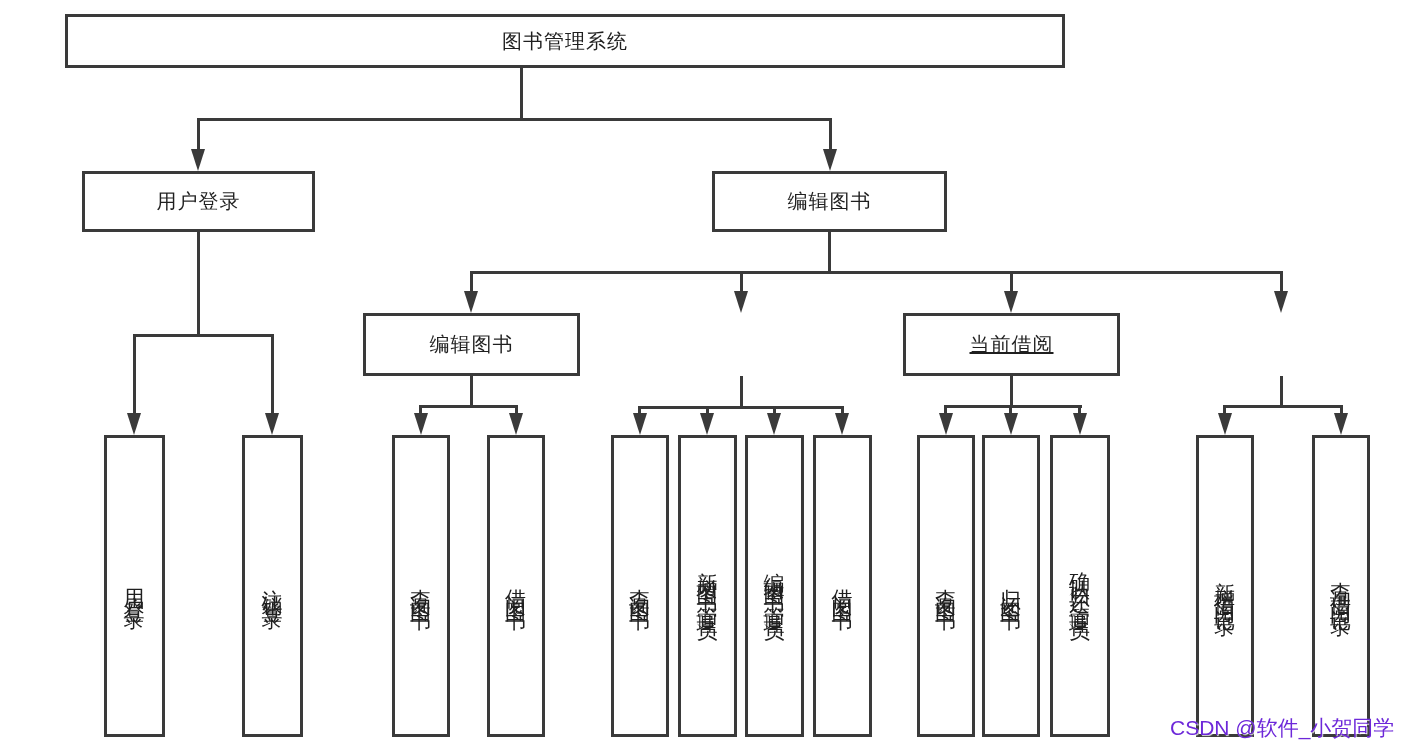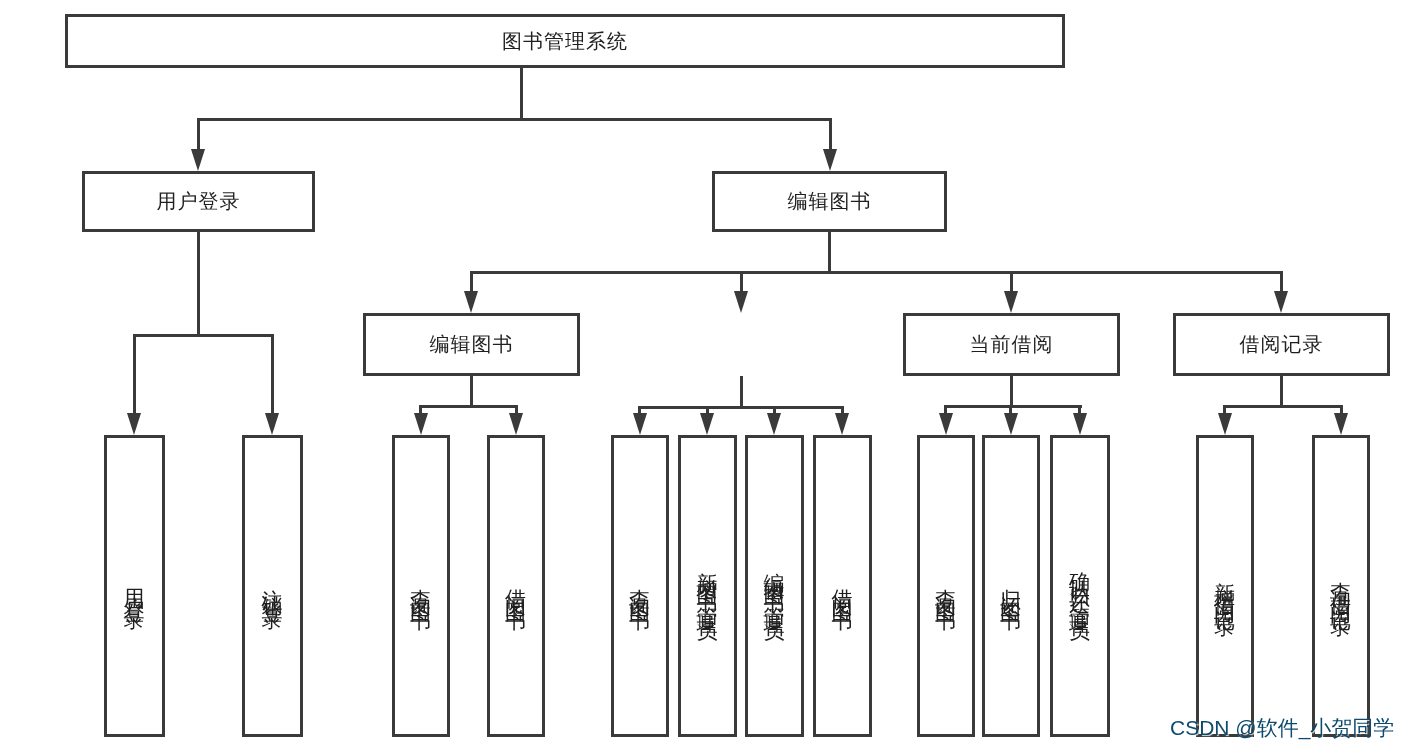--- a/index.html
+++ b/index.html
@@ -44,21 +44,21 @@
   .arr{
     position:absolute;width:0;height:0;
     border-left:7px solid transparent;
     border-right:7px solid transparent;
     border-top:22px solid var(--line);
   }
   .watermark{
     position:absolute;
     left:1170px;top:714px;
     font-size:21px;
-    color:#0c4a6e;
+    color:#6d28d9;
     text-shadow:1px 1px 1px rgba(255,255,255,.85);
     white-space:nowrap;
     z-index:10;
   }
 </style>
 </head>
 <body>
 
 <div class="stage">
 
@@ -94,25 +94,22 @@
   <div class="vl" style="left:740px;top:271px;height:22px;"></div>
   <div class="arr" style="left:734px;top:291px;"></div>
   <div class="vl" style="left:1010px;top:271px;height:22px;"></div>
   <div class="arr" style="left:1004px;top:291px;"></div>
   <div class="vl" style="left:1280px;top:271px;height:22px;"></div>
   <div class="arr" style="left:1274px;top:291px;"></div>
 
   <div class="node h" style="left:363px;top:313px;width:217px;height:63px;">
     <span>编辑图书</span>
   </div>
-  <div class="node h" style="left:903px;top:313px;width:217px;height:63px;">
+  <div class="node h" style="left:903px;top:313px;width:217px;height:63px;text-decoration:underline;">
     <span>当前借阅</span>
-  </div>
-  <div class="node h" style="left:1173px;top:313px;width:217px;height:63px;">
-    <span>借阅记录</span>
   </div>
 
   <div class="vl" style="left:470px;top:376px;height:31px;"></div>
   <div class="hl" style="left:419px;top:405px;width:99px;"></div>
   <div class="vl" style="left:419px;top:405px;height:10px;"></div>
   <div class="arr" style="left:414px;top:413px;"></div>
   <div class="vl" style="left:515px;top:405px;height:10px;"></div>
   <div class="arr" style="left:509px;top:413px;"></div>
 
   <div class="vl" style="left:740px;top:376px;height:32px;"></div>

